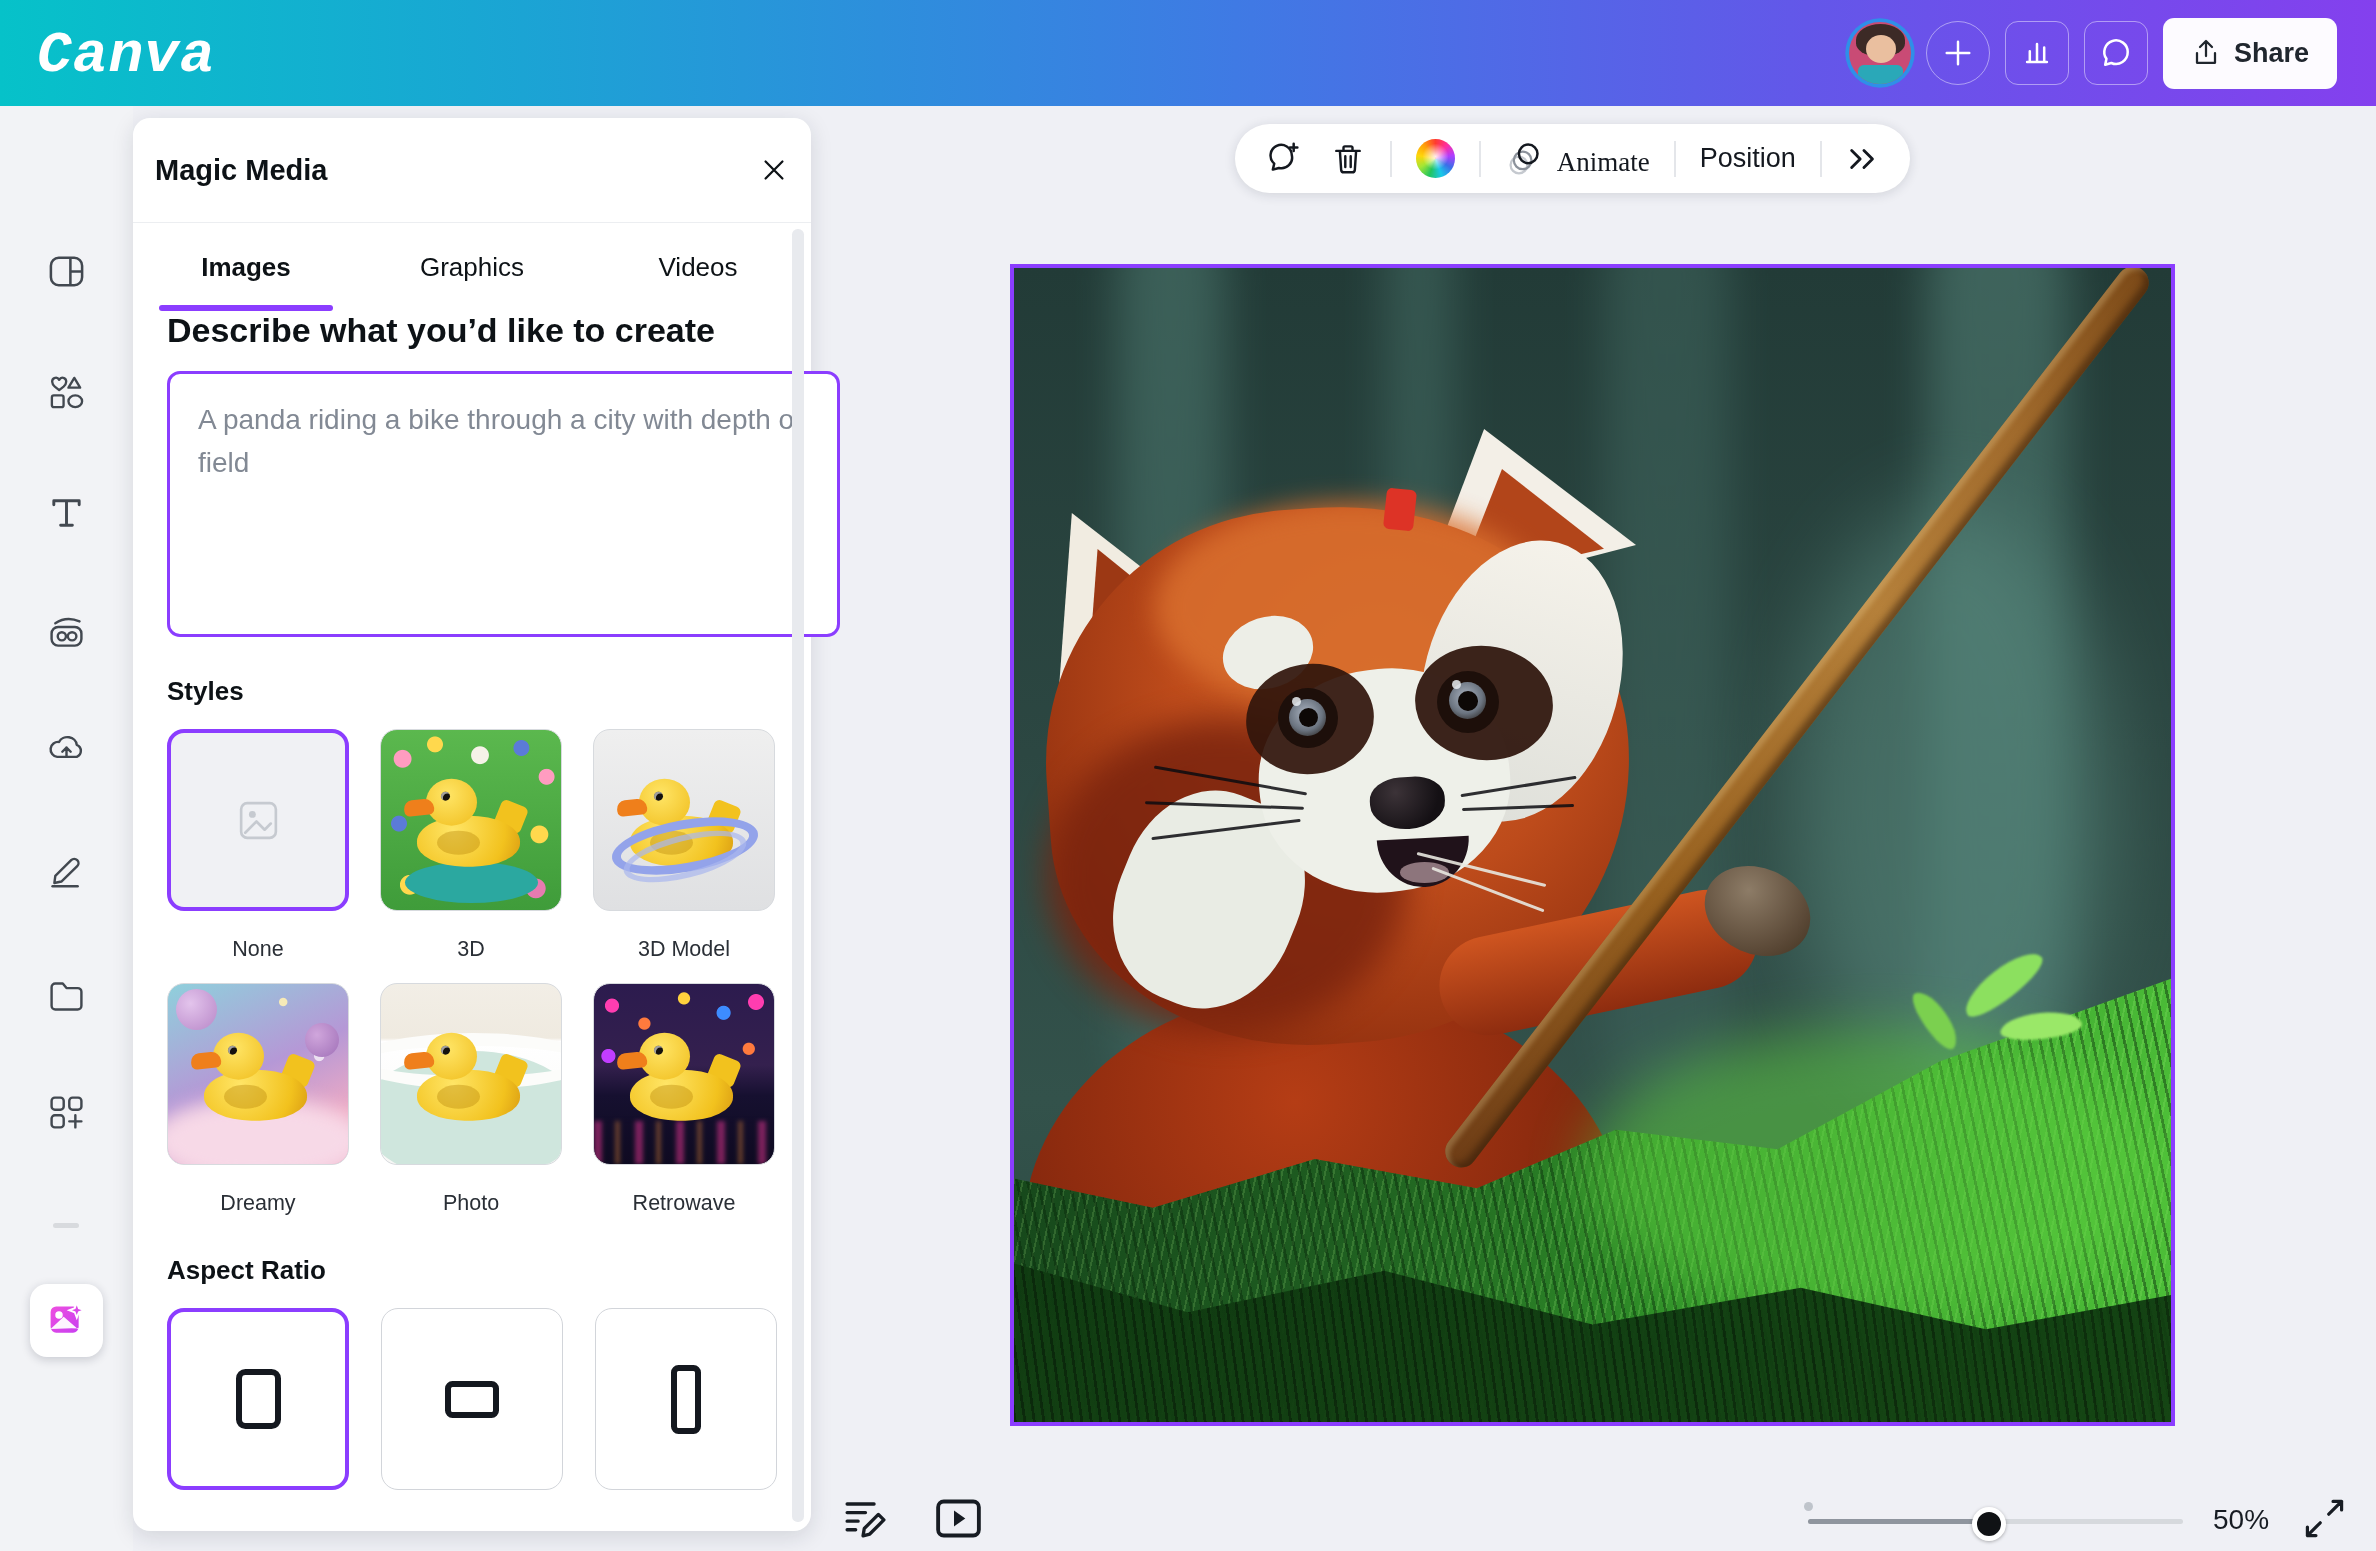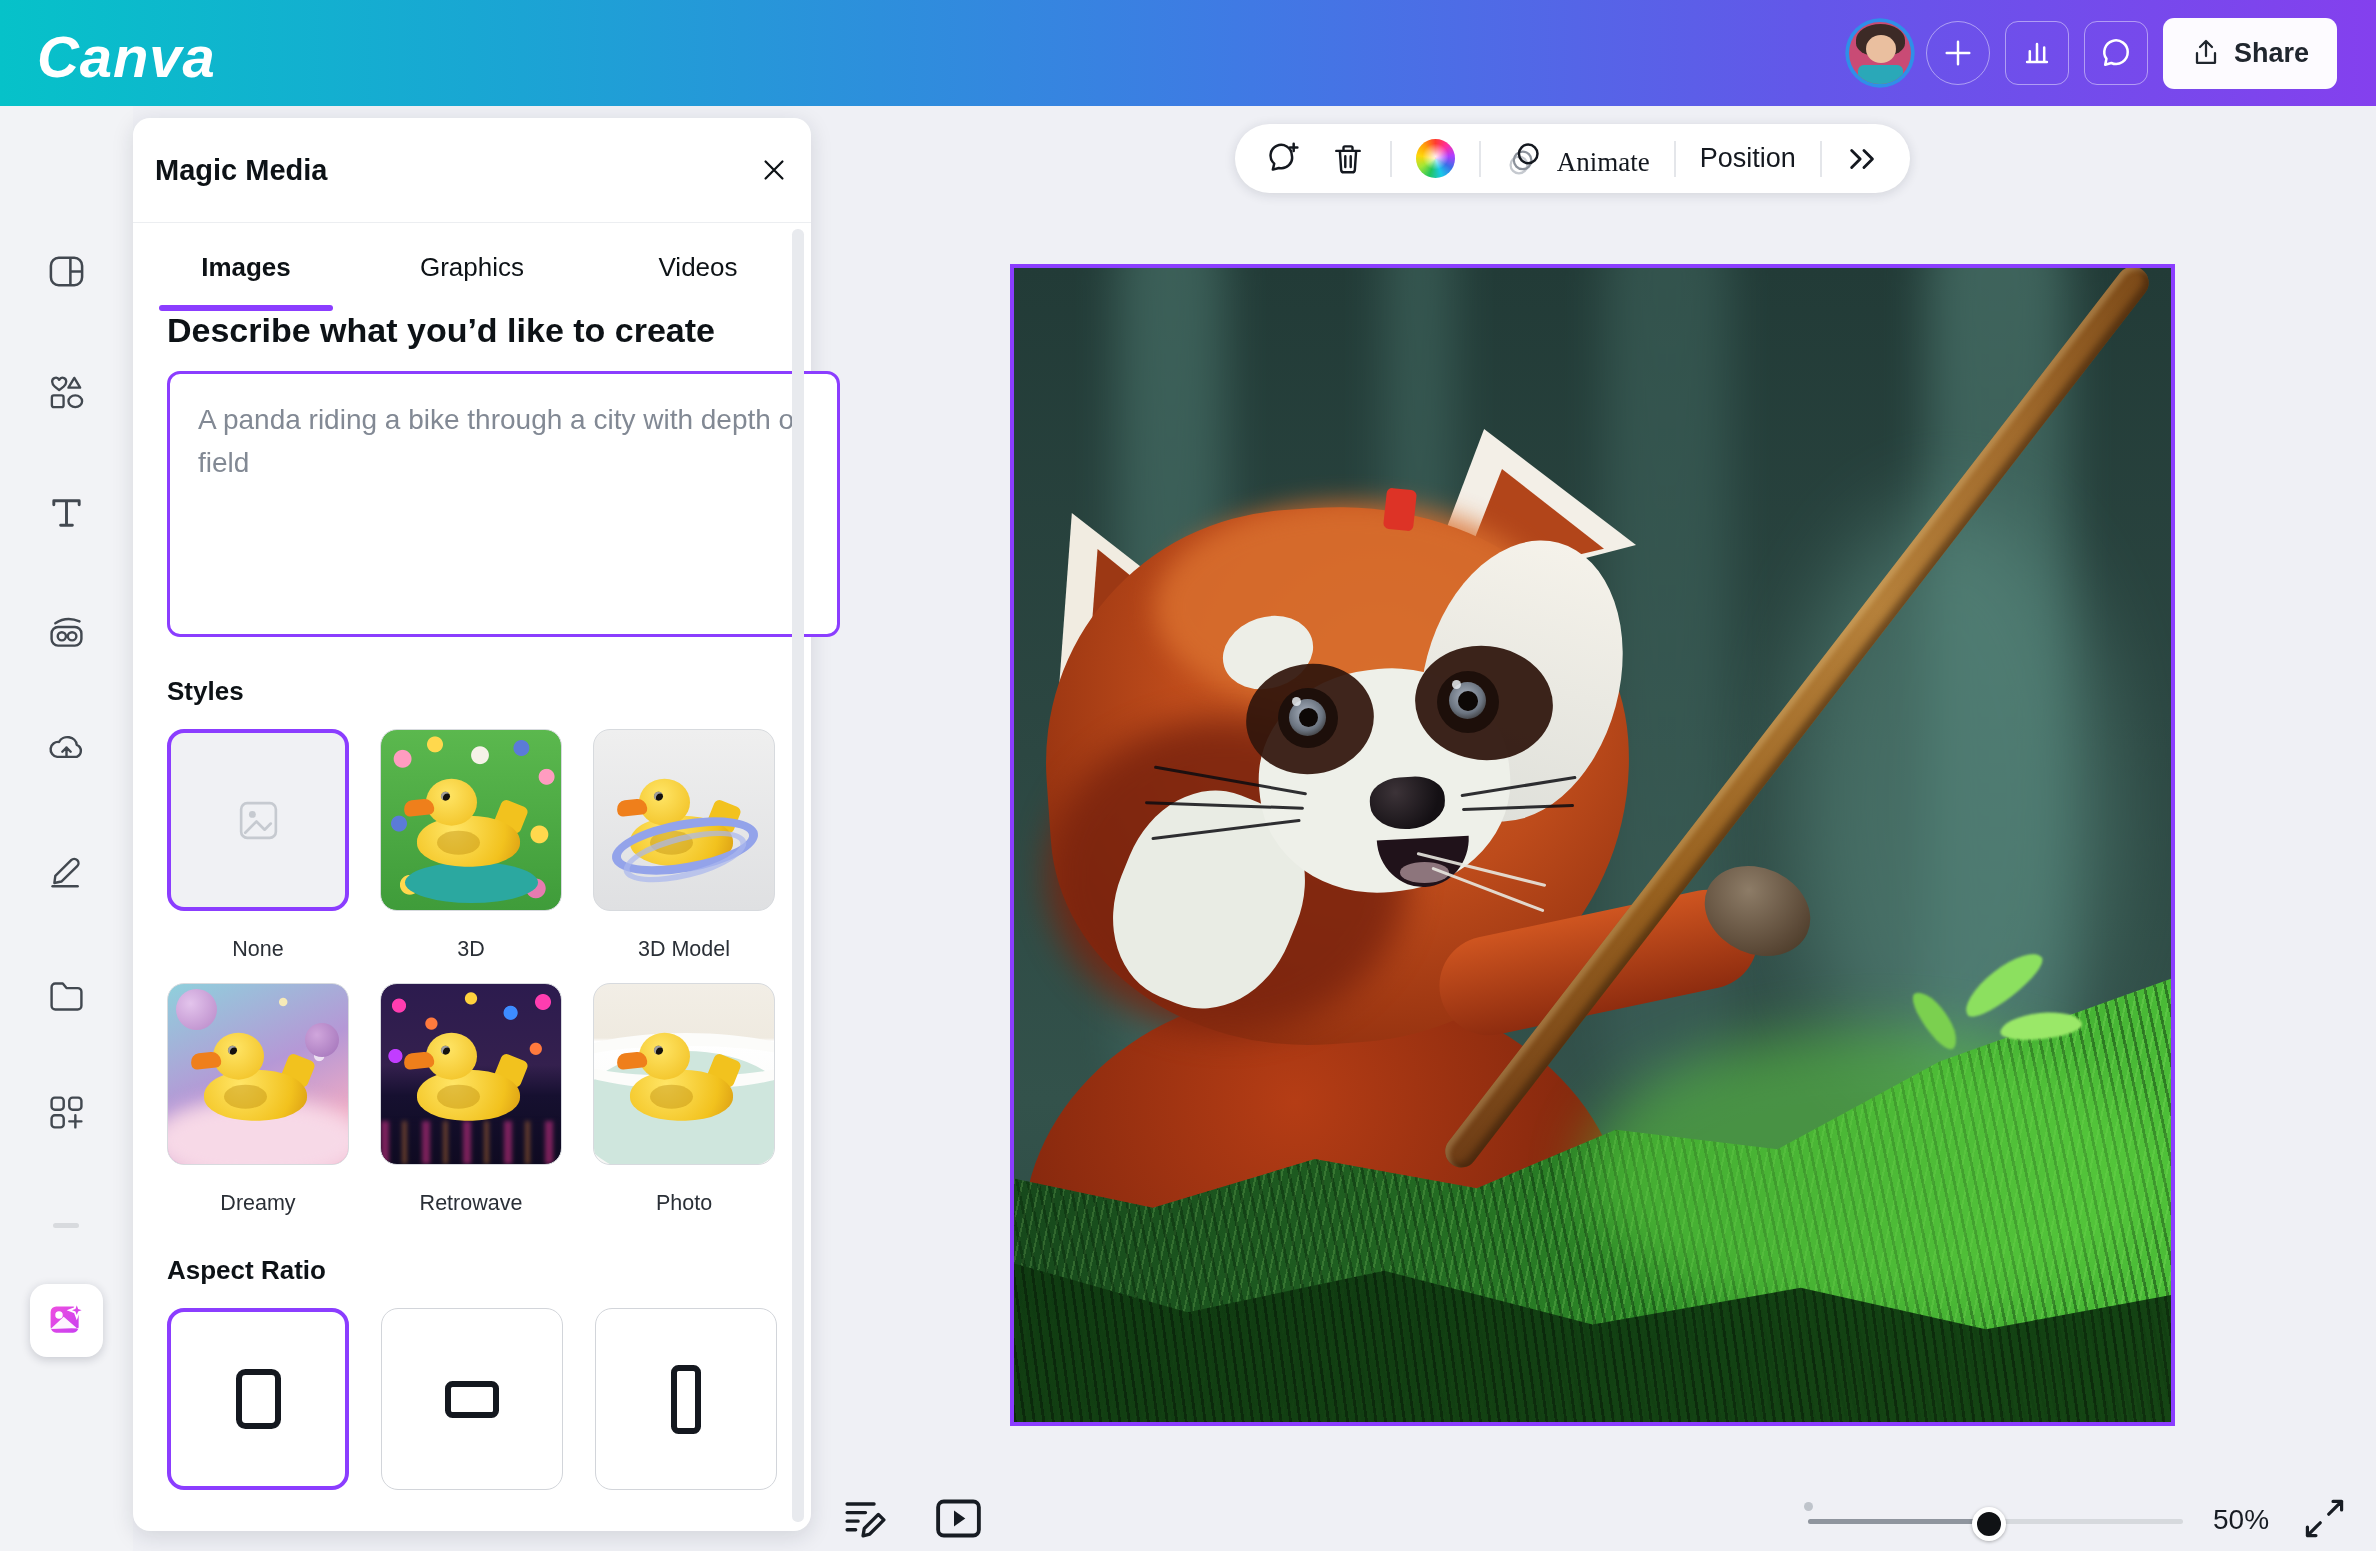--- a/index.html
+++ b/index.html
@@ -13,21 +13,21 @@
   html,body{margin:0;padding:0;background:#dfe1e6;}
   .screen{position:relative;width:2376px;height:1552px;overflow:hidden;
           font-family:"Liberation Sans",sans-serif;color:var(--ink);
           background:var(--workspace-bg);}
   i,b,span,div{box-sizing:border-box;}
 
   
   .top-bar{position:absolute;left:0;top:0;width:2376px;height:106px;
     background:linear-gradient(90deg,#06c2c9 0%,#1ba4d4 22%,#3f7ae4 52%,#6357e9 76%,#8440ee 100%);
     display:flex;align-items:center;z-index:40;}
-  .logo{position:absolute;left:37px;top:22.5px;font-family:Liberation Sans, sans-serif;
+  .logo{position:absolute;left:37px;top:22.5px;font-family:Liberation Mono, monospace;
     font-style:italic;font-weight:bold;font-size:58px;color:#fff;letter-spacing:0.9px;}
   .hdr-right{position:absolute;right:39px;top:0;height:106px;display:flex;align-items:center;gap:15px;}
   .avatar{width:62px;height:62px;border-radius:50%;position:relative;overflow:hidden;
     box-shadow:0 0 0 3.7px #2f8fe8;background:#c94b75;}
   .avatar .hair{position:absolute;left:7.5px;top:1.9px;width:49px;height:32px;border-radius:50% 50% 40% 40%;background:#3c2a26;}
   .avatar .face{position:absolute;left:17px;top:13px;width:30px;height:28px;border-radius:50%;background:#eabf9f;}
   .avatar .book{position:absolute;left:9.4px;bottom:-3.7px;width:45px;height:22.5px;border-radius:5.6px 5.6px 0 0;background:#2aa8b8;}
   .hdr-btn{width:64px;height:64px;border-radius:13px;border:1.9px solid rgba(255,255,255,.45);
     display:flex;align-items:center;justify-content:center;color:#fff;}
   .hdr-btn.round{border-radius:50%;}
@@ -507,49 +507,49 @@
               <i class="d-wing"></i>
               <i class="d-head"></i>
               <i class="d-beak"></i>
               <i class="d-eye"></i>
             </div>
           </div>
           <div class="tile-label">Dreamy</div>
         </div>
 
         <div class="style-cell">
-          <div class="tile art-retro">
-            <i class="neon-water"></i>
-            <div class="duck">
-              <i class="d-tail"></i>
-              <i class="d-body"></i>
-              <i class="d-wing"></i>
-              <i class="d-head"></i>
-              <i class="d-beak"></i>
-              <i class="d-eye"></i>
-            </div>
-          </div>
-          <div class="tile-label">Retrowave</div>
-        </div>
-
-        <div class="style-cell">
           <div class="tile art-photo">
             <i class="tub-water"></i>
             <i class="tub-rim"></i>
             <div class="duck">
               <i class="d-tail"></i>
               <i class="d-body"></i>
               <i class="d-wing"></i>
               <i class="d-head"></i>
               <i class="d-beak"></i>
               <i class="d-eye"></i>
             </div>
           </div>
           <div class="tile-label">Photo</div>
         </div>
+
+        <div class="style-cell">
+          <div class="tile art-retro">
+            <i class="neon-water"></i>
+            <div class="duck">
+              <i class="d-tail"></i>
+              <i class="d-body"></i>
+              <i class="d-wing"></i>
+              <i class="d-head"></i>
+              <i class="d-beak"></i>
+              <i class="d-eye"></i>
+            </div>
+          </div>
+          <div class="tile-label">Retrowave</div>
+        </div>
       </div>
 
       <div class="sec-label">Aspect Ratio</div>
       <div class="aspect-row">
         <div class="aspect-card selected">
           <i class="shape-square"></i>
         </div>
         <div class="aspect-card">
           <i class="shape-landscape"></i>
         </div>

